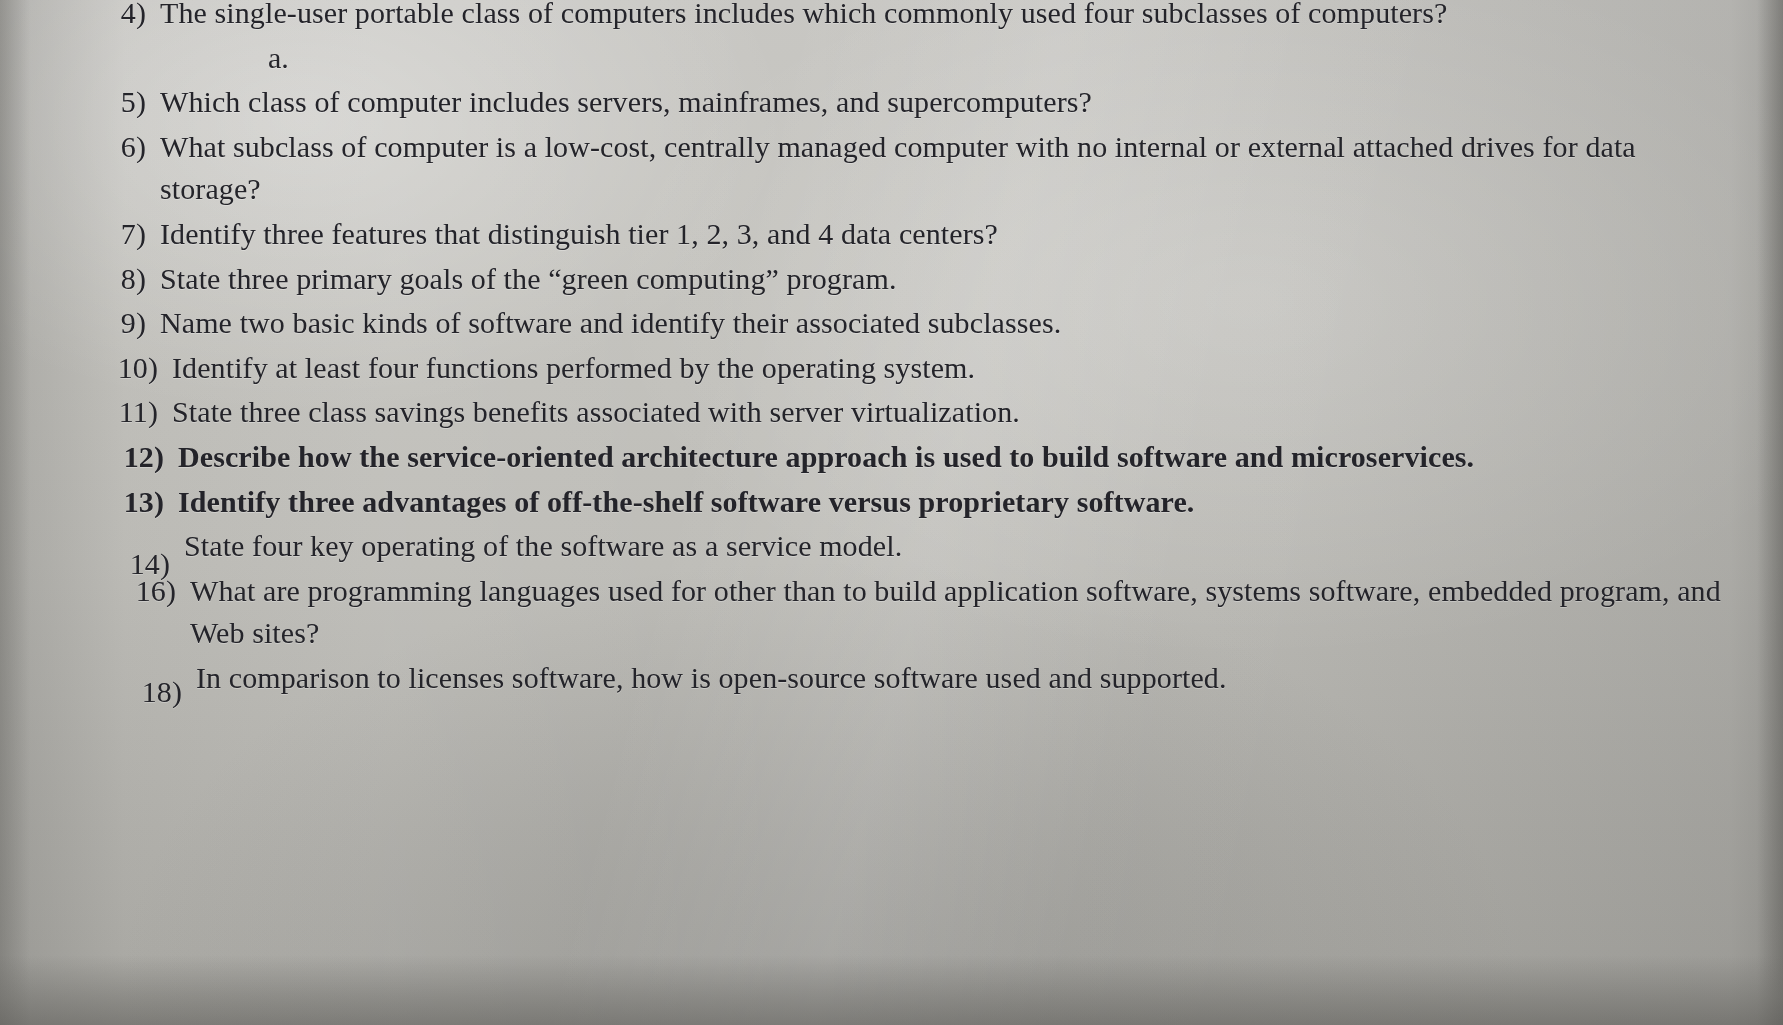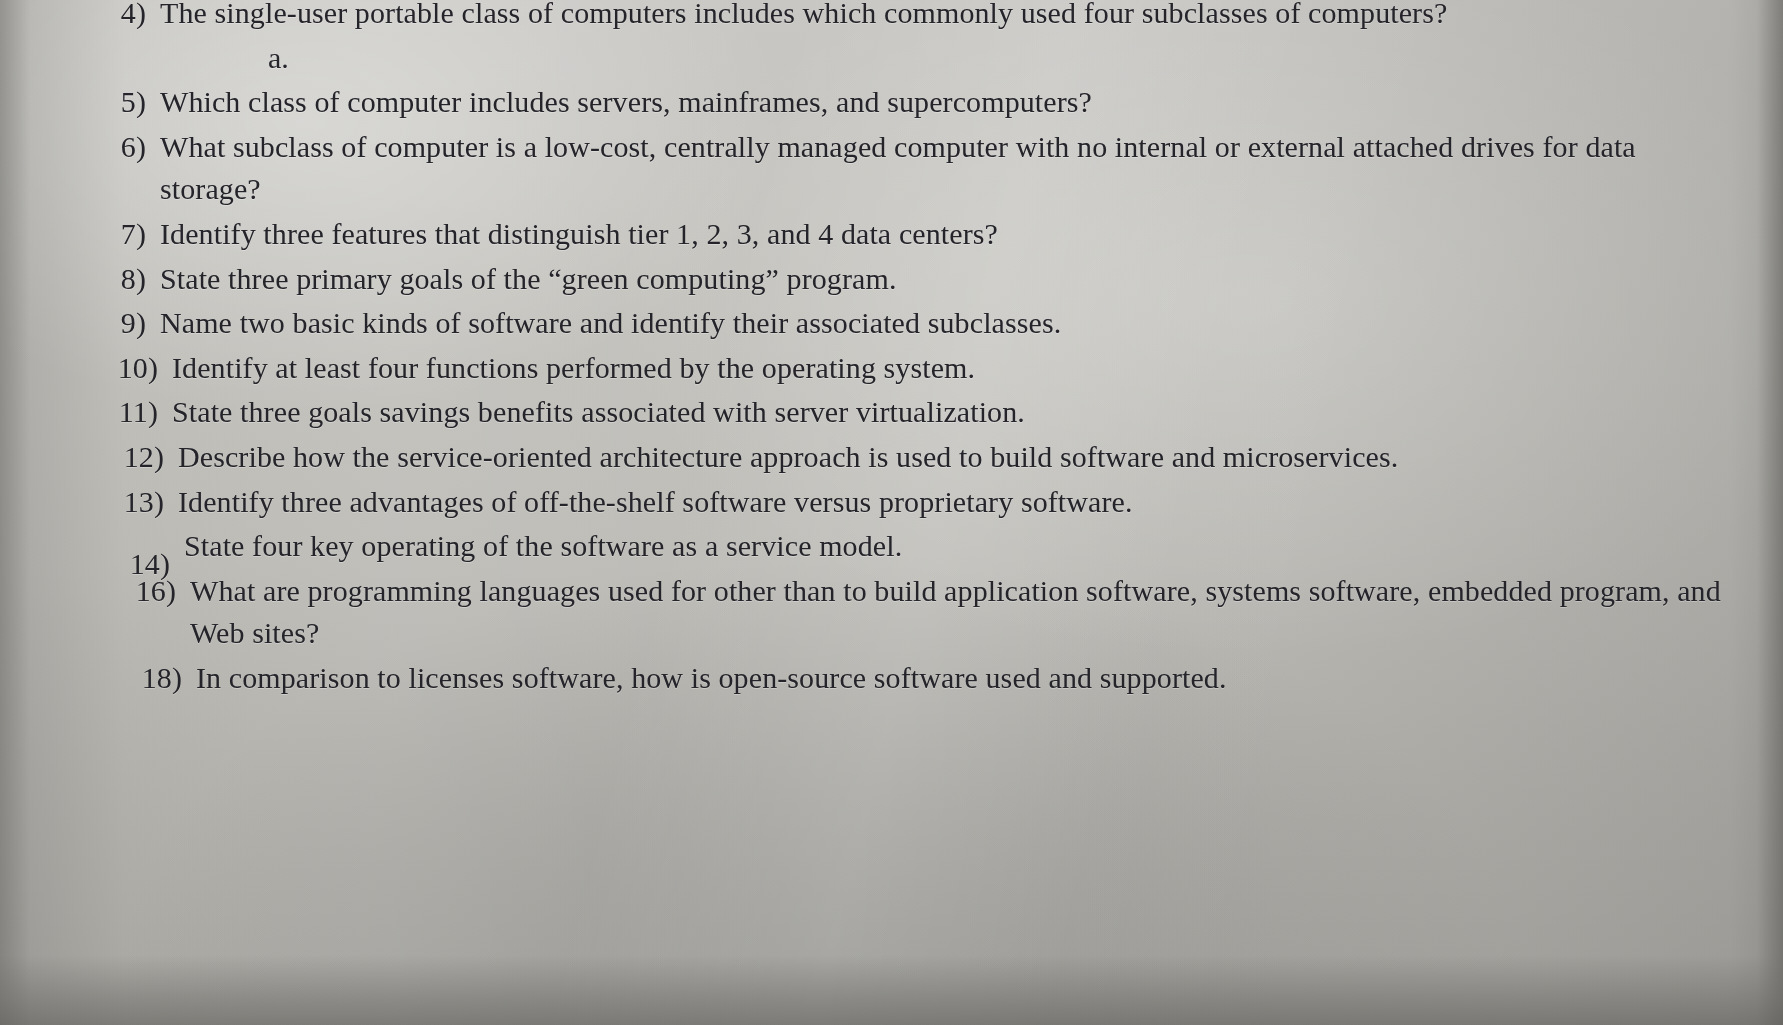--- a/index.html
+++ b/index.html
@@ -101,31 +101,31 @@
 
   
   li.q4 {
     margin-top: -8px;
   }
 
   
   li.wide { padding-left: 74px; }
   li.wide .num { width: 68px; text-align: right; }
 
-  li.w2 { padding-left: 80px; }
+  li.w2 { padding-left: 80px; font-weight: bold; }
   li.w2 .num { width: 74px; }
 
   li.w3 { padding-left: 86px; }
   li.w3 .num { width: 80px; margin-top: 18px; }
 
   li.w4 { padding-left: 92px; }
   li.w4 .num { width: 86px; }
 
   li.w5 { padding-left: 98px; }
-  li.w5 .num { width: 92px; }
+  li.w5 .num { width: 92px; margin-top: 14px; }
 
   
   .edge-bottom {
     position: absolute;
     left: 0;
     right: 0;
     bottom: 0;
     height: 70px;
     background: linear-gradient(180deg, rgba(120,119,115,0) 0%, rgba(108,107,103,0.45) 60%, rgba(96,95,91,0.6) 100%);
     z-index: 4;
@@ -195,21 +195,21 @@
         <span class="txt">Name two basic kinds of software and identify their associated subclasses.</span>
       </li>
 
       <li class="qitem wide">
         <span class="num">10)</span>
         <span class="txt">Identify at least four functions performed by the operating system.</span>
       </li>
 
       <li class="qitem wide">
         <span class="num">11)</span>
-        <span class="txt">State three goals savings benefits associated with server virtualization.</span>
+        <span class="txt">State three class savings benefits associated with server virtualization.</span>
       </li>
 
       <li class="qitem w2">
         <span class="num">12)</span>
         <span class="txt">Describe how the service-oriented architecture approach is used to build software and microservices.</span>
       </li>
 
       <li class="qitem w2">
         <span class="num">13)</span>
         <span class="txt">Identify three advantages of off-the-shelf software versus proprietary software.</span>

